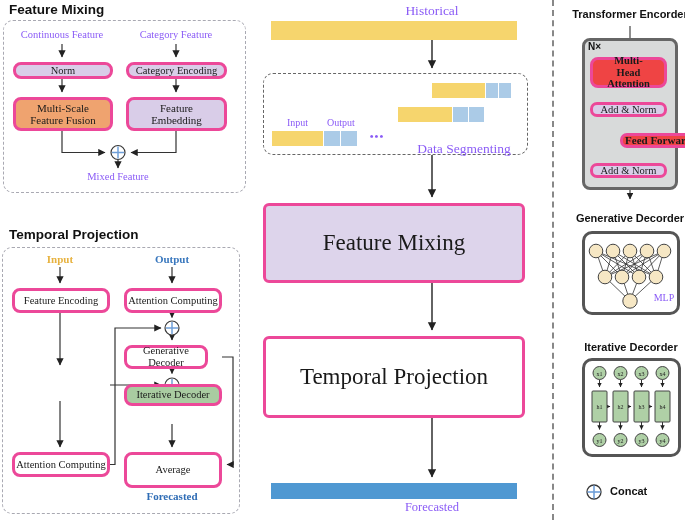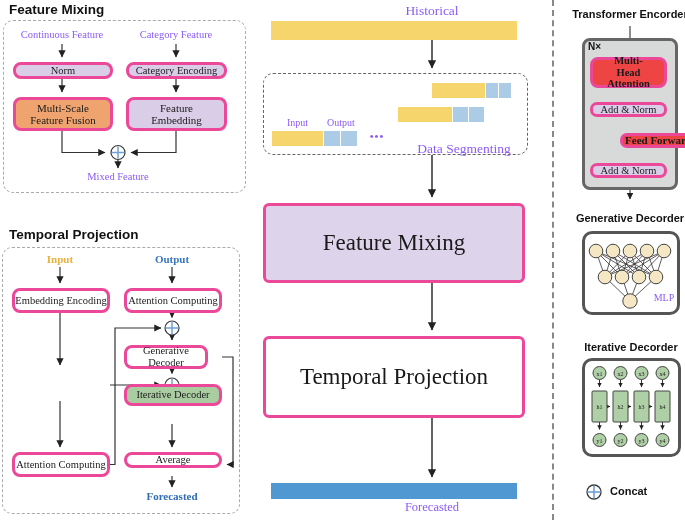--- a/index.html
+++ b/index.html
@@ -189,26 +189,26 @@
   <div class="box purple" style="left:13px;top:62px;width:100px;height:17px;font-size:10.5px;">Norm</div>
   <div class="box purple" style="left:126px;top:62px;width:101px;height:17px;font-size:10.5px;">Category Encoding</div>
   <div class="box purple" style="left:126px;top:97px;width:101px;height:34px;font-size:11px;padding:0 14px;">Feature Embedding</div>
   <div class="box orange" style="left:13px;top:97px;width:100px;height:34px;font-size:11px;padding:0 8px;">Multi-Scale Feature Fusion</div>
   <div class="lbl" style="left:68px;top:171px;width:100px;font-size:10.5px;">Mixed Feature</div>
 
   <div class="ttl" style="left:9px;top:227px;font-size:13.5px;">Temporal Projection</div>
   <div class="dashedbox" style="left:2px;top:247px;width:238px;height:267px;"></div>
   <div class="lbl" style="left:30px;top:253px;width:60px;font-size:11px;font-weight:bold;color:#E7B23F;">Input</div>
   <div class="lbl" style="left:142px;top:253px;width:60px;font-size:11px;font-weight:bold;color:#3A78BE;">Output</div>
-  <div class="box" style="left:12px;top:288px;width:98px;height:25px;font-size:10.5px;">Embedding Encoding</div>
+  <div class="box" style="left:12px;top:288px;width:98px;height:25px;font-size:10.5px;">Feature Encoding</div>
   <div class="box" style="left:124px;top:288px;width:98px;height:25px;font-size:10.5px;">Attention Computing</div>
   <div class="box" style="left:124px;top:345px;width:84px;height:24px;font-size:10.5px;">Generative Decoder</div>
   <div class="box green" style="left:124px;top:384px;width:98px;height:22px;font-size:10.5px;">Iterative Decoder</div>
   <div class="box" style="left:12px;top:452px;width:98px;height:25px;font-size:10.5px;">Attention Computing</div>
-  <div class="box" style="left:124px;top:452px;width:98px;height:16px;font-size:10.5px;">Average</div>
+  <div class="box" style="left:124px;top:452px;width:98px;height:36px;font-size:10.5px;">Average</div>
   <div class="lbl" style="left:137px;top:490px;width:70px;font-size:11px;font-weight:bold;color:#2E6CB5;">Forecasted</div>
 
   <div class="lbl" style="left:382px;top:3px;width:100px;font-size:13.5px;">Historical</div>
   <div style="position:absolute;left:271px;top:21px;width:246px;height:19px;background:#F6D56D;z-index:2;"></div>
 
   <div class="dashedbox" style="left:263px;top:73px;width:265px;height:82px;border-color:#666;z-index:1;"></div>
   <div class="bar" style="left:432px;top:83px;">
     <div class="seg-y" style="width:53px"></div>
     <div class="seg-c" style="width:12px"></div>
     <div class="seg-c" style="width:12px"></div>

